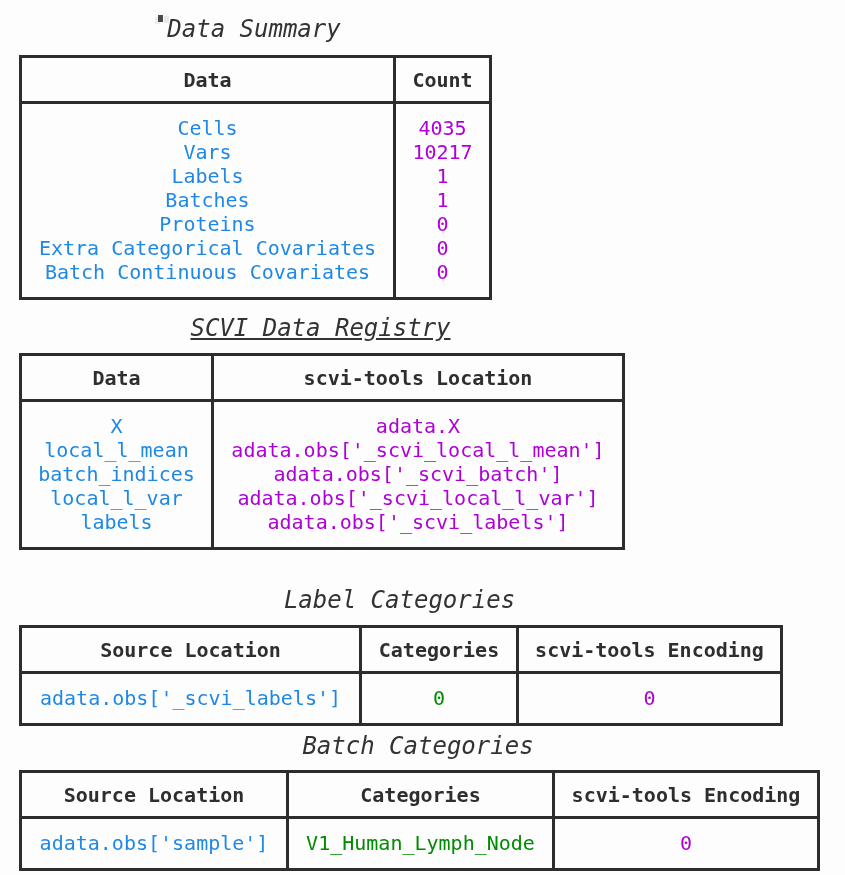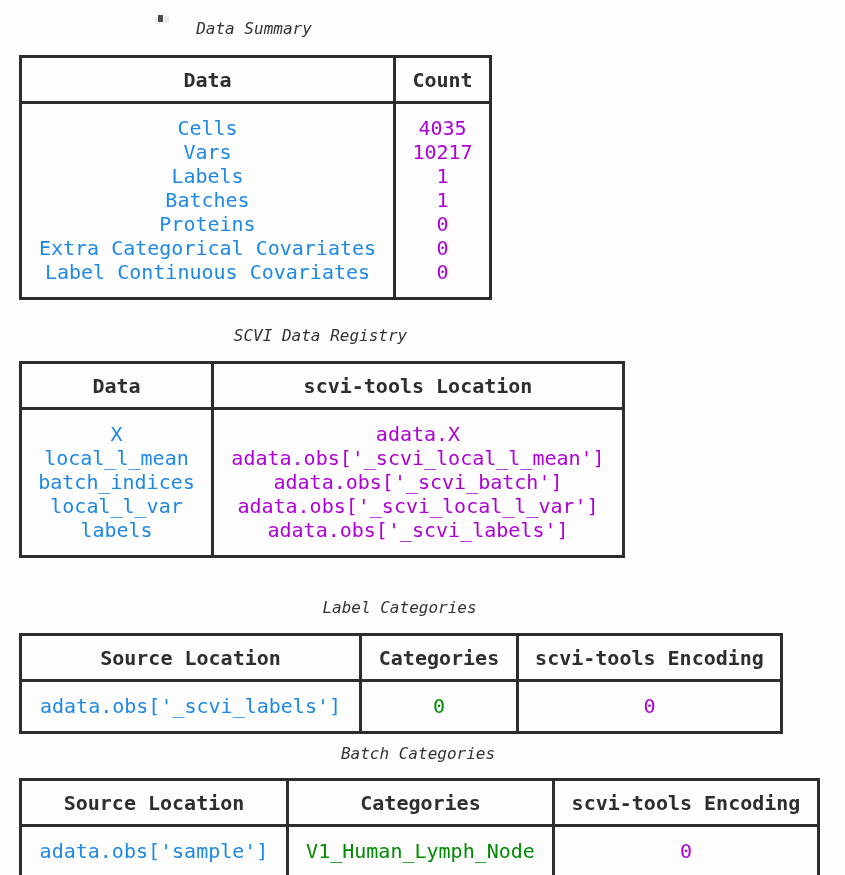--- a/index.html
+++ b/index.html
@@ -23,21 +23,21 @@
 
   .fragment {
     position: absolute;
     left: 158px; top: 0;
     width: 5px; height: 7px;
     background: #4a4a4a;
     box-shadow: 6px 1px 0 0 #e9e9e9, -3px 2px 0 0 #ececec;
   }
 
   .tbl-title {
-    font-size: 16px;
+    font-size: 24px;
     line-height: 28px;
     font-style: italic;
     text-align: center;
     color: #333333;
     margin-left: 19px;
   }
 
   table {
     border-collapse: collapse;
     table-layout: fixed;
@@ -65,21 +65,21 @@
   tbody tr:first-child td { padding-top: 12px; }
   tbody tr:last-child td { padding-bottom: 13px; }
 
   .c-blue   { color: var(--blue); }
   .c-violet { color: var(--violet); }
   .c-green  { color: var(--green); }
 
   
   #sec-0 .tbl-title { margin-top: 15px; }
   #sec-0 table      { margin-top: 12px; width: 470px; }
-  #sec-1 .tbl-title { margin-top: 22px; }
+  #sec-1 .tbl-title { margin-top: 14px; text-decoration: underline; }
   #sec-1 table      { margin-top: 11px; width: 603px; }
   #sec-2 .tbl-title { margin-top: 36px; }
   #sec-2 table      { margin-top: 11px; width: 761px; }
   #sec-3 .tbl-title { margin-top: 24px; }
   #sec-3 table      { margin-top: 10px; width: 798px; }
 
   #sec-0 .tbl-title { width: 470px; }
   #sec-1 .tbl-title { width: 603px; }
   #sec-2 .tbl-title { width: 761px; }
   #sec-3 .tbl-title { width: 798px; margin-top: 6px; }
@@ -123,21 +123,21 @@
         </tr>
         <tr>
           <td class="c-blue">Proteins</td>
           <td class="c-violet">0</td>
         </tr>
         <tr>
           <td class="c-blue">Extra Categorical Covariates</td>
           <td class="c-violet">0</td>
         </tr>
         <tr>
-          <td class="c-blue">Label Continuous Covariates</td>
+          <td class="c-blue">Batch Continuous Covariates</td>
           <td class="c-violet">0</td>
         </tr>
       </tbody>
     </table>
   </section>
 
   <section id="sec-1">
     <div class="tbl-title">SCVI Data Registry</div>
     <table>
       <colgroup>

